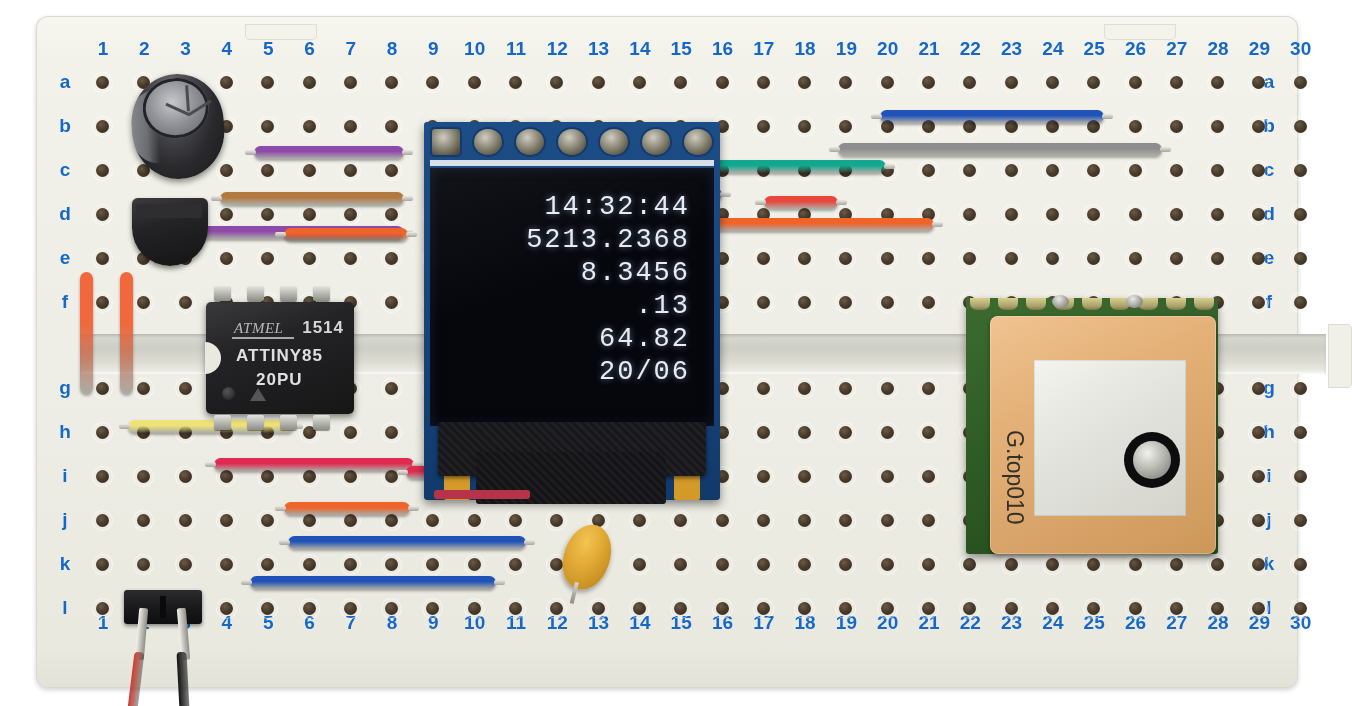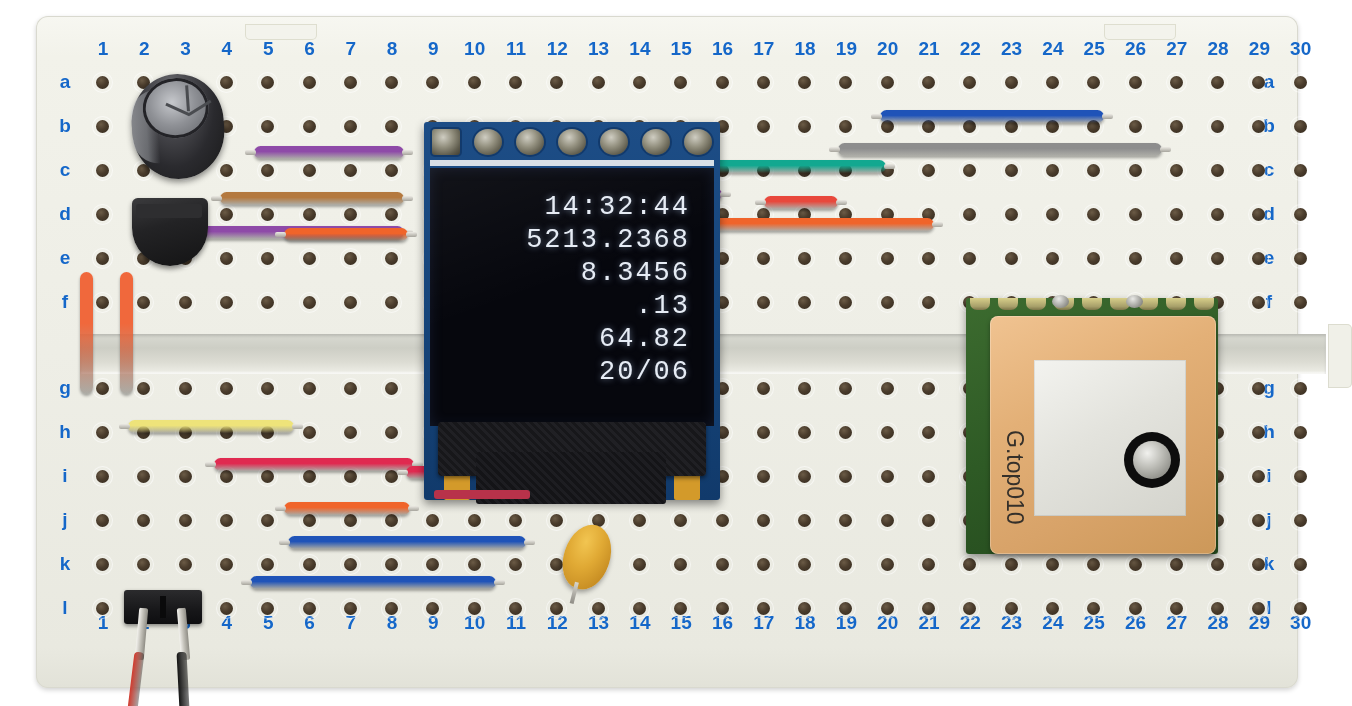--- a/index.html
+++ b/index.html
@@ -718,20 +718,41 @@
         <div class="vent v1"></div>
         <div class="vent v2"></div>
         <div class="vent v3"></div>
       </div>
     </div>
 
     <div class="to92">
       <div class="face"></div>
     </div>
 
+    <div class="dip">
+      <div class="pins" style="left:8px;top:-16px;">
+        <div class="pin"></div>
+        <div class="pin"></div>
+        <div class="pin"></div>
+        <div class="pin"></div>
+      </div>
+      <div class="pins" style="left:8px;bottom:-16px;">
+        <div class="pin"></div>
+        <div class="pin"></div>
+        <div class="pin"></div>
+        <div class="pin"></div>
+      </div>
+      <div class="notch"></div>
+      <div class="dot"></div>
+      <div class="tri"></div>
+      <div class="brand">ATMEL</div>
+      <div class="code">1514</div>
+      <div class="pn">ATTINY85</div>
+      <div class="pn2">20PU</div>
+    </div>
 
     <div class="oled">
       <div class="hdr" id="oled-pads">
           <div class="pad first"></div>
           <div class="pad"></div>
           <div class="pad"></div>
           <div class="pad"></div>
           <div class="pad"></div>
           <div class="pad"></div>
           <div class="pad"></div>

